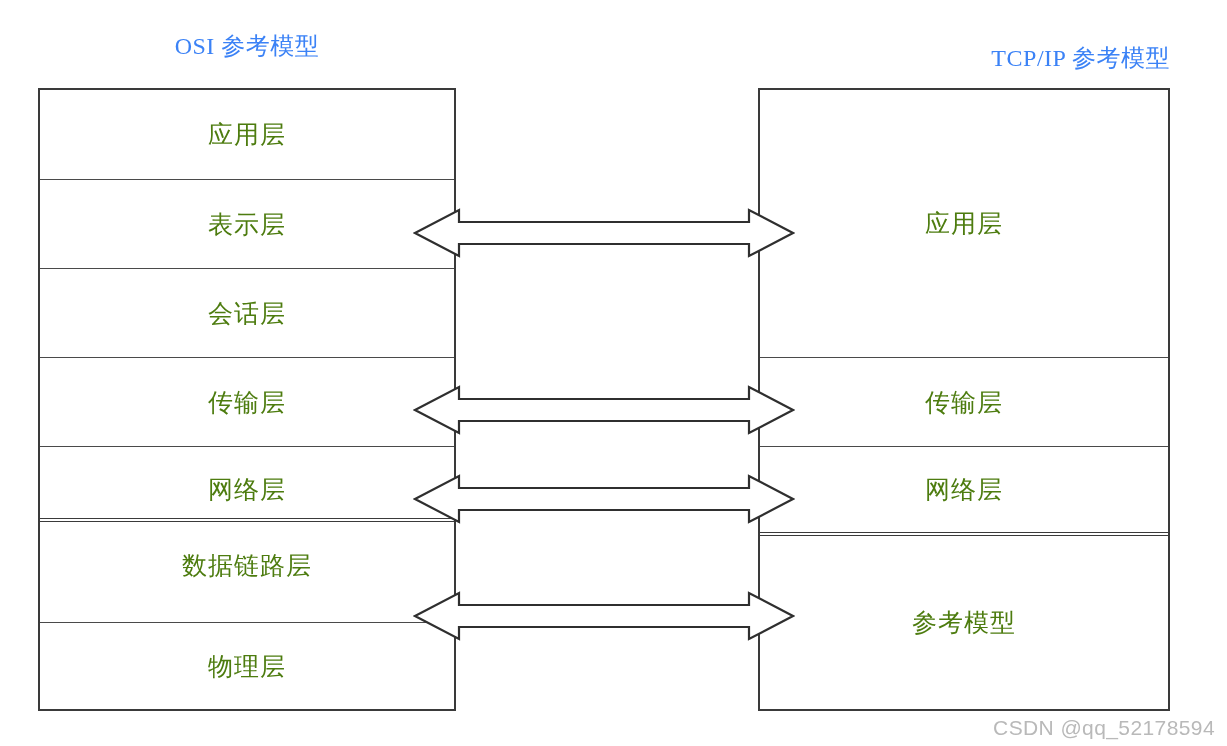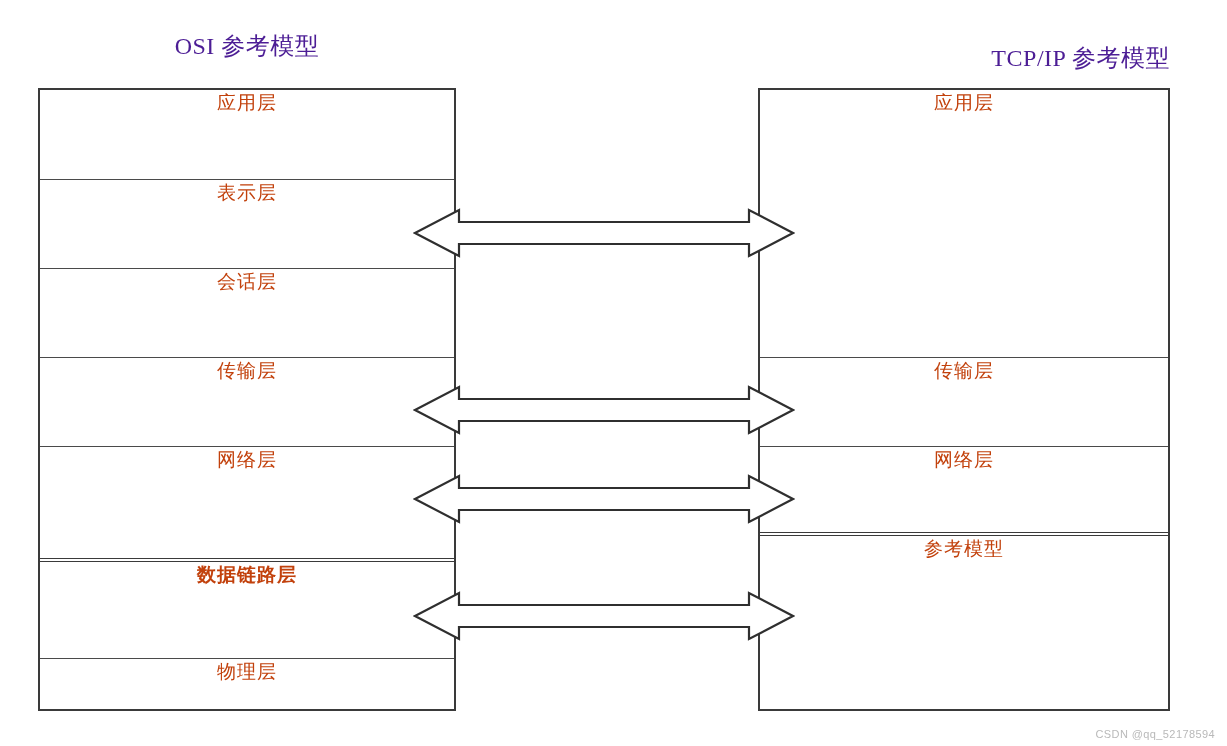--- a/index.html
+++ b/index.html
@@ -13,21 +13,21 @@
     height: 746px;
     background: #ffffff;
     overflow: hidden;
     font-family: "Liberation Serif", "DejaVu Serif", serif;
   }
 
   .title {
     position: absolute;
     font-family: "Liberation Serif", "DejaVu Serif", serif;
     font-size: 24px;
-    color: #4c1d95;
+    color: #3b82f6;
     white-space: nowrap;
     letter-spacing: 0.5px;
   }
   #title-osi  { left: 38px;  top: 30px; width: 418px; text-align: center; }
   #title-tcp  { left: 758px; top: 42px; width: 412px; text-align: right; }
 
   .model-box {
     position: absolute;
     box-sizing: border-box;
     border: 2px solid #3a3a3a;
@@ -35,43 +35,44 @@
   }
   #osi-box { left: 38px;  top: 88px; width: 418px; height: 623px; }
   #tcp-box { left: 758px; top: 88px; width: 412px; height: 623px; }
 
   .layer {
     position: absolute;
     left: 0;
     width: 100%;
     box-sizing: border-box;
     display: flex;
+    align-items: center;
     justify-content: center;
     font-family: "Liberation Serif", "DejaVu Serif", serif;
-    font-size: 19px;
-    color: #c2410c;
+    font-size: 25px;
+    color: #4d7c0f;
     letter-spacing: 1px;
   }
   .layer.div-thin  { border-top: 1.6px solid #4a4a4a; }
   .layer.div-thick { border-top: 4px double #3a3a3a; }
 
   
   .arrow {
     position: absolute;
     width: 382px;
     height: 62px;
   }
   .arrow svg { display: block; width: 100%; height: 100%; }
 
   #watermark {
     position: absolute;
     right: 12px;
     bottom: 6px;
     font-family: "Liberation Sans", "DejaVu Sans", sans-serif;
-    font-size: 11px;
+    font-size: 21px;
     color: #b9b9b9;
     letter-spacing: 0.4px;
     white-space: nowrap;
   }
 </style>
 </head>
 <body>
 
 <div id="canvas">
 
@@ -88,24 +89,24 @@
     </div>
     <div class="layer div-thin" style="top:89px;height:89px;">
       <span>表示层</span>
     </div>
     <div class="layer div-thin" style="top:267px;height:89px;">
       <span>传输层</span>
     </div>
     <div class="layer div-thin" style="top:356px;height:86px;">
       <span>网络层</span>
     </div>
-    <div class="layer div-thick" style="top:468px;height:90px;font-weight:bold;">
+    <div class="layer div-thick" style="top:428px;height:90px;">
       <span>数据链路层</span>
     </div>
-    <div class="layer div-thin" style="top:532px;height:87px;margin-top:36px;">
+    <div class="layer div-thin" style="top:532px;height:87px;">
       <span>物理层</span>
     </div>
   </div>
 
   <div class="model-box" id="tcp-box">
     <div class="layer" style="top:0px;height:267px;">
       <span>应用层</span>
     </div>
     <div class="layer div-thin" style="top:267px;height:89px;">
       <span>传输层</span>

